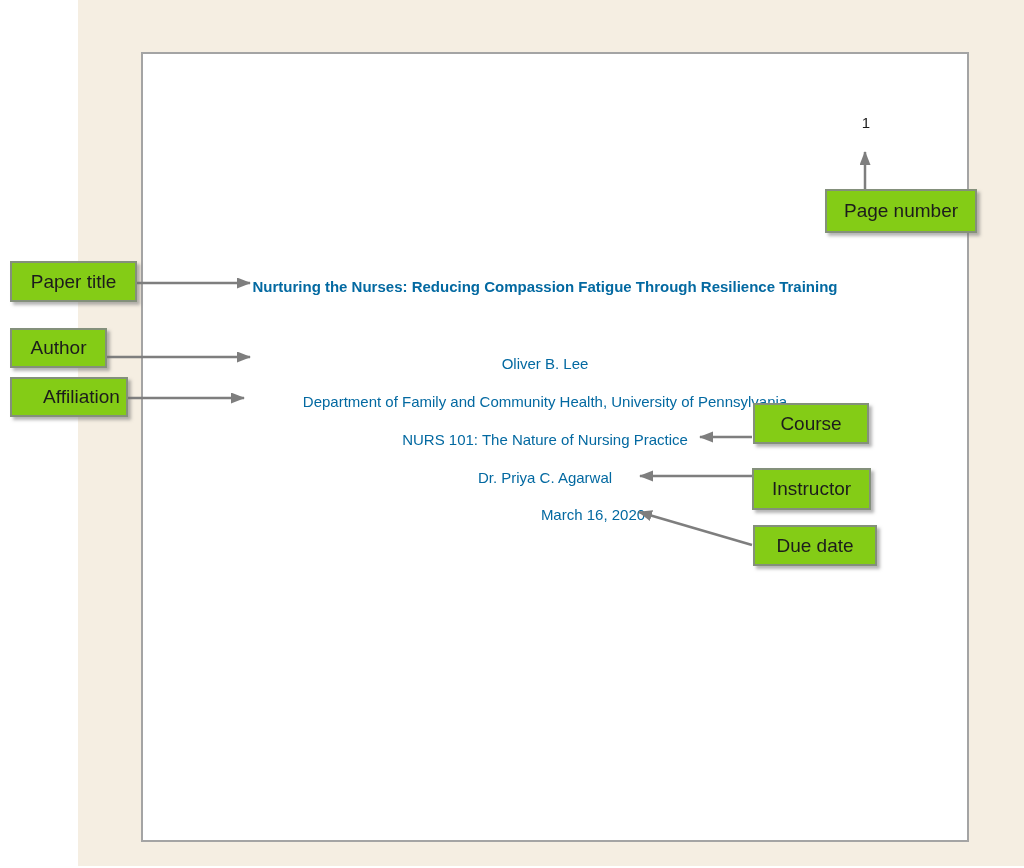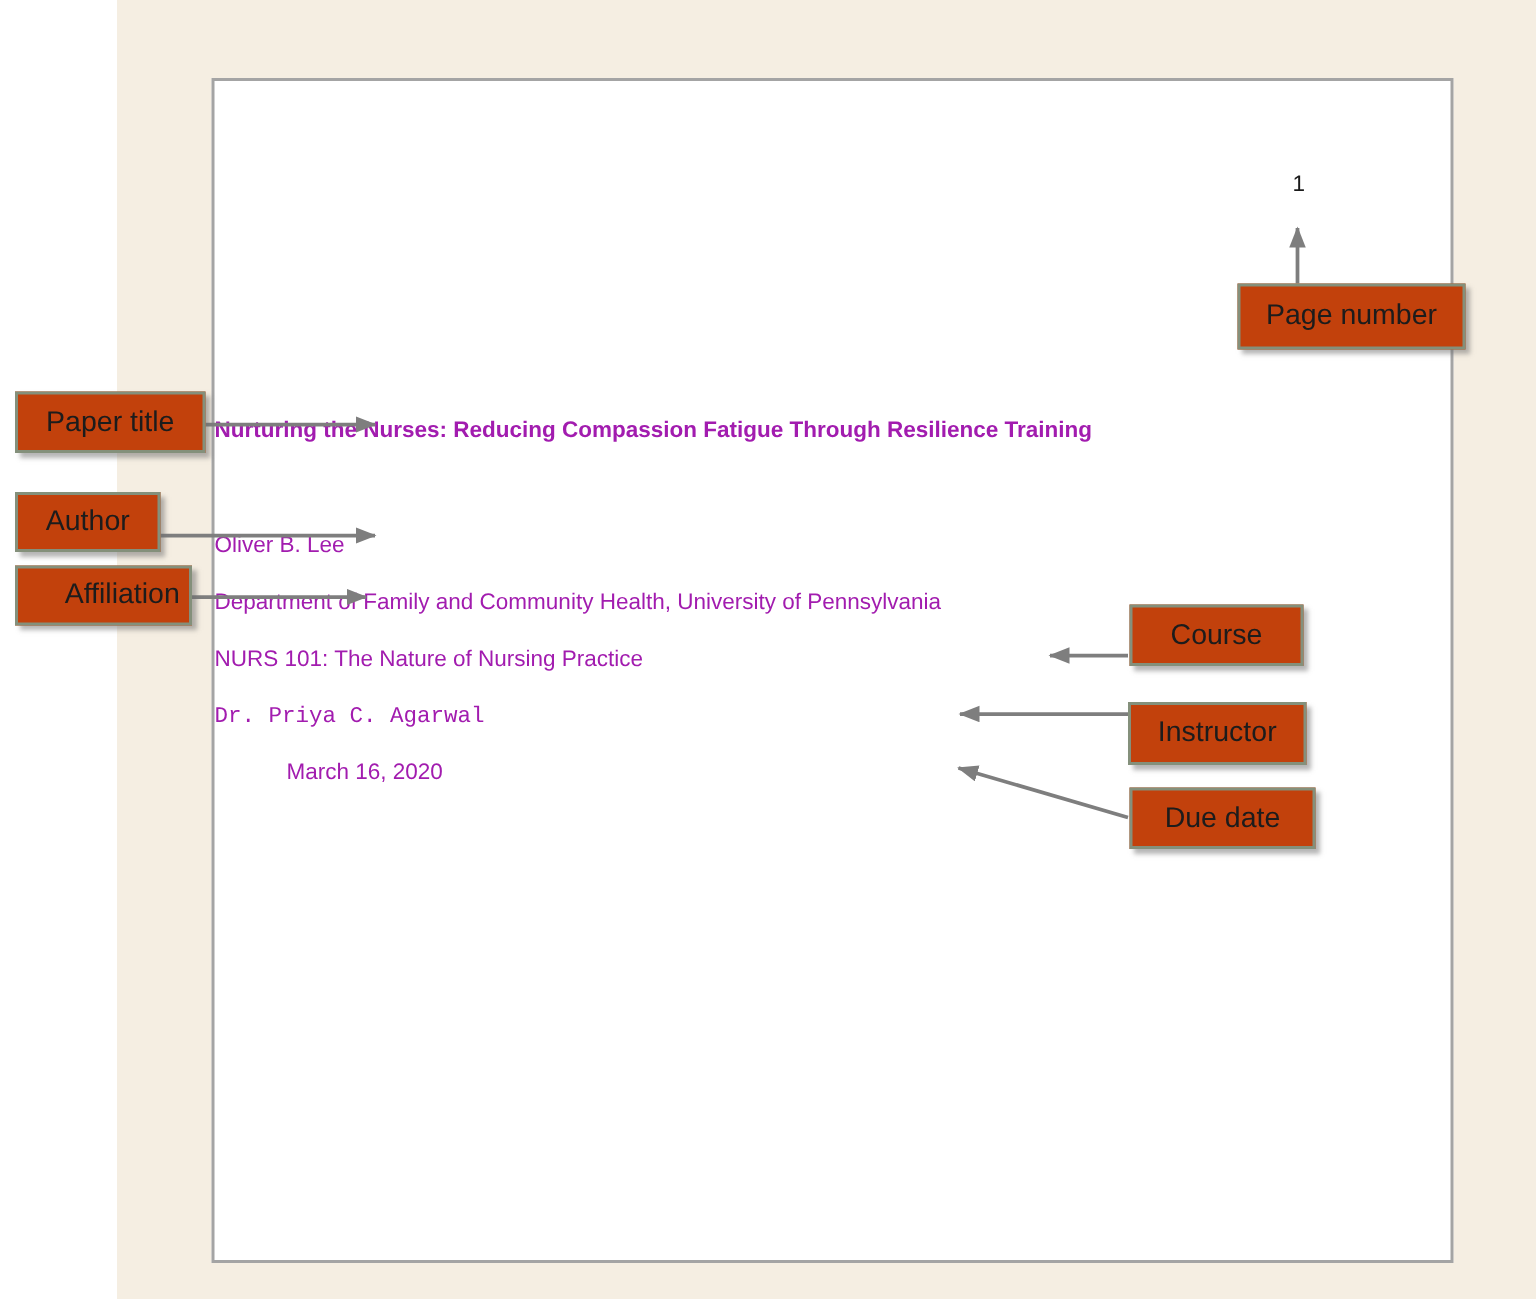--- a/index.html
+++ b/index.html
@@ -11,35 +11,35 @@
   .backdrop{
     position:absolute;left:78px;top:0;width:946px;height:866px;
     background:#f5eee2;
   }
   .page{
     position:absolute;left:141px;top:52px;width:828px;height:790px;
     box-sizing:border-box;background:#ffffff;border:2px solid #a4a4a4;
   }
   .doc-line{
     position:absolute;left:0;width:804px;height:22px;line-height:22px;
-    font-size:15px;color:#a21caf;white-space:nowrap;
+    text-align:center;font-size:15px;color:#0369a1;white-space:nowrap;
   }
   .doc-title{font-weight:bold;top:222px;}
   .doc-author{top:299px;}
   .doc-affiliation{top:337px;}
   .doc-course{top:375px;}
-  .doc-instructor{top:413px;font-family:Liberation Mono, monospace;}
+  .doc-instructor{top:413px;}
   .doc-duedate{top:450px;padding-left:48px;}
   .doc-pagenum{
     position:absolute;left:0;top:58px;width:727px;height:22px;line-height:22px;
     text-align:right;font-size:15px;color:#1a1a1a;
   }
   .lbl{
     position:absolute;box-sizing:border-box;
-    background:#c2410c;border:2px solid #84907b;
+    background:#84cc16;border:2px solid #84907b;
     box-shadow:3px 3px 3px rgba(110,110,110,0.5);
     display:flex;align-items:center;justify-content:center;
     font-size:19px;color:#1c1c1c;white-space:nowrap;
   }
   .lbl-page-number{left:825px;top:189px;width:152px;height:44px;}
   .lbl-paper-title{left:10px;top:261px;width:127px;height:41px;}
   .lbl-author{left:10px;top:328px;width:97px;height:40px;}
   .lbl-affiliation{left:10px;top:377px;width:118px;height:40px;padding-left:25px;}
   .lbl-course{left:753px;top:403px;width:116px;height:41px;}
   .lbl-instructor{left:752px;top:468px;width:119px;height:42px;}

